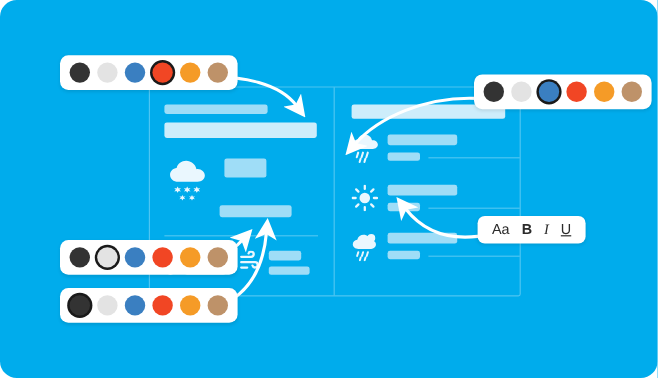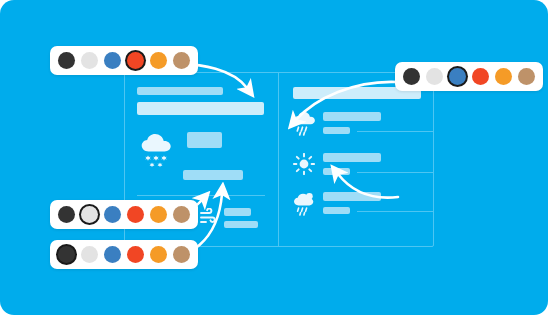--- a/index.html
+++ b/index.html
@@ -302,14 +302,20 @@
 
   <div class="palette" id="palette-4">
     <div class="swatch selected" style="background:#333333"></div>
     <div class="swatch" style="background:#E3E3E3"></div>
     <div class="swatch" style="background:#3A7FC1"></div>
     <div class="swatch" style="background:#F14624"></div>
     <div class="swatch" style="background:#F59B27"></div>
     <div class="swatch" style="background:#BE9269"></div>
   </div>
 
+  <div id="format-toolbar">
+    <span class="fbtn">Aa</span>
+    <span class="fbtn b">B</span>
+    <span class="fbtn i">I</span>
+    <span class="fbtn u">U</span>
+  </div>
 
 </div>
 
 </body></html>

